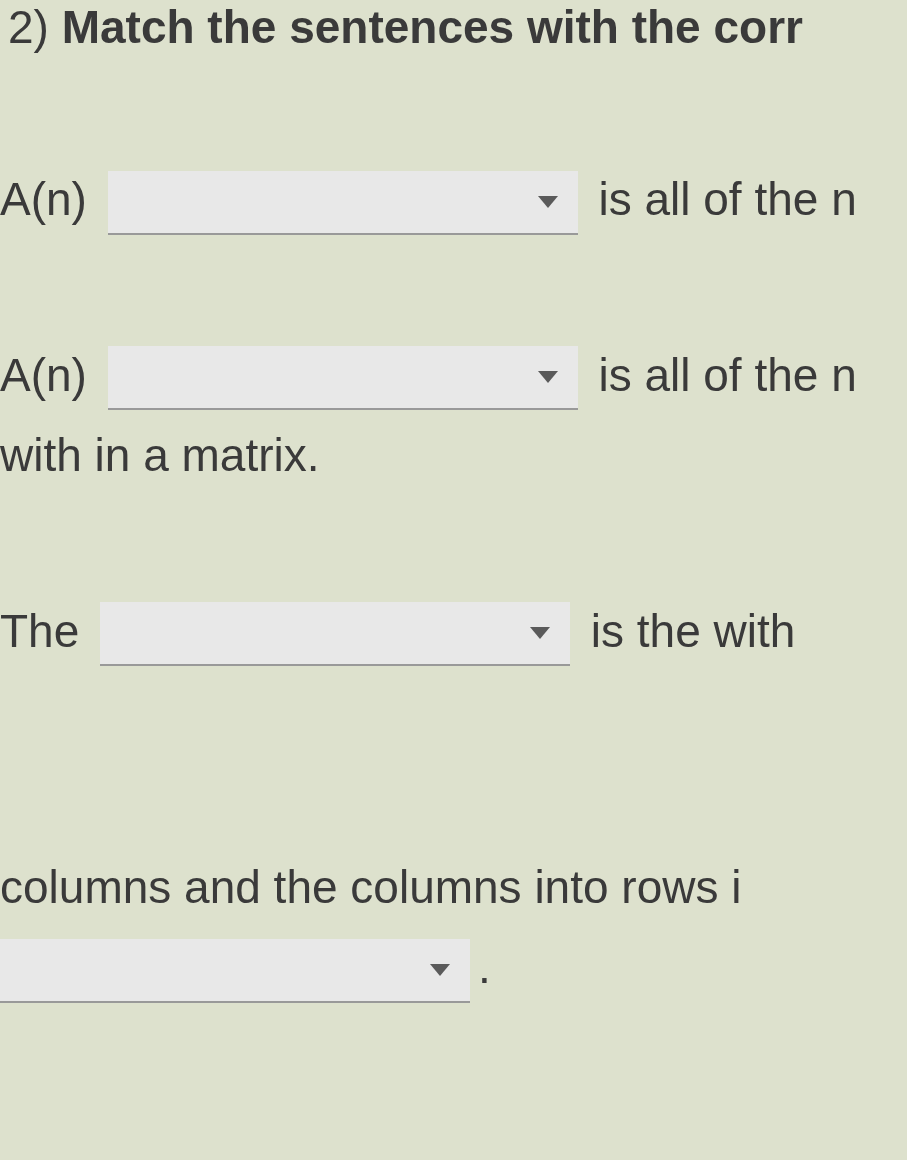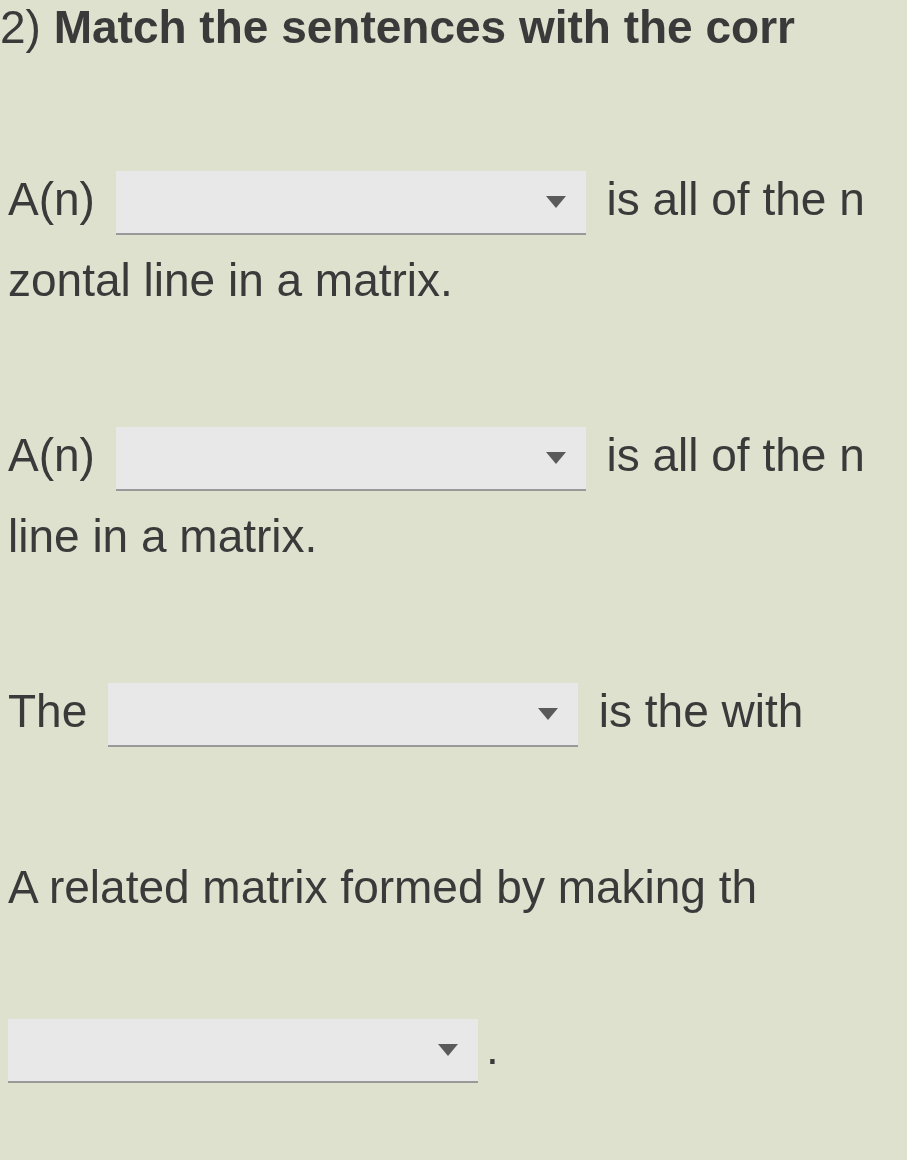--- a/index.html
+++ b/index.html
@@ -12,32 +12,33 @@
       font-family: Arial, Helvetica, sans-serif;
       color: #3a3a3a;
       padding: 0;
       width: 907px;
       overflow: hidden;
     }
     .heading {
       font-size: 46px;
       margin-bottom: 105px;
       white-space: nowrap;
+      padding-left: 8px;
     }
     .heading .number {
       font-weight: normal;
     }
     .heading .bold {
       font-weight: bold;
     }
     .sentence {
       font-size: 46px;
       line-height: 1.75;
       margin-bottom: 95px;
-      padding-left: 8px;
+      padding-left: 0;
       white-space: nowrap;
     }
     .sentence:last-child {
       margin-bottom: 50px;
     }
     .dropdown {
       display: inline-block;
       background-color: #e8e8e8;
       border: none;
       border-bottom: 2px solid #999;
@@ -64,31 +65,30 @@
 <body>
 
 <div class="heading">
   <span class="number">2)</span>
   <span class="bold">Match the sentences with the corr</span>
 </div>
 
 <div class="sentence">
   <span>A(n)</span>
   <span class="dropdown"></span><span> is all of the n</span><br>
-  <span>zontal line in a matrix.</span>
 </div>
 
 <div class="sentence">
   <span>A(n)</span>
   <span class="dropdown"></span><span> is all of the n</span><br>
-  <span>line in a matrix.</span>
+  <span>with in a matrix.</span>
 </div>
 
 <div class="sentence">
   <span>The</span>
   <span class="dropdown"></span><span> is the with</span><br>
 </div>
 
 <div class="sentence">
-  <span>A related matrix formed by making th</span><br>
   <br>
+  <span>columns and the columns into rows i</span><br>
   <span class="dropdown" style="margin-left:0;"></span><span>.</span>
 </div>
 
 </body></html>

